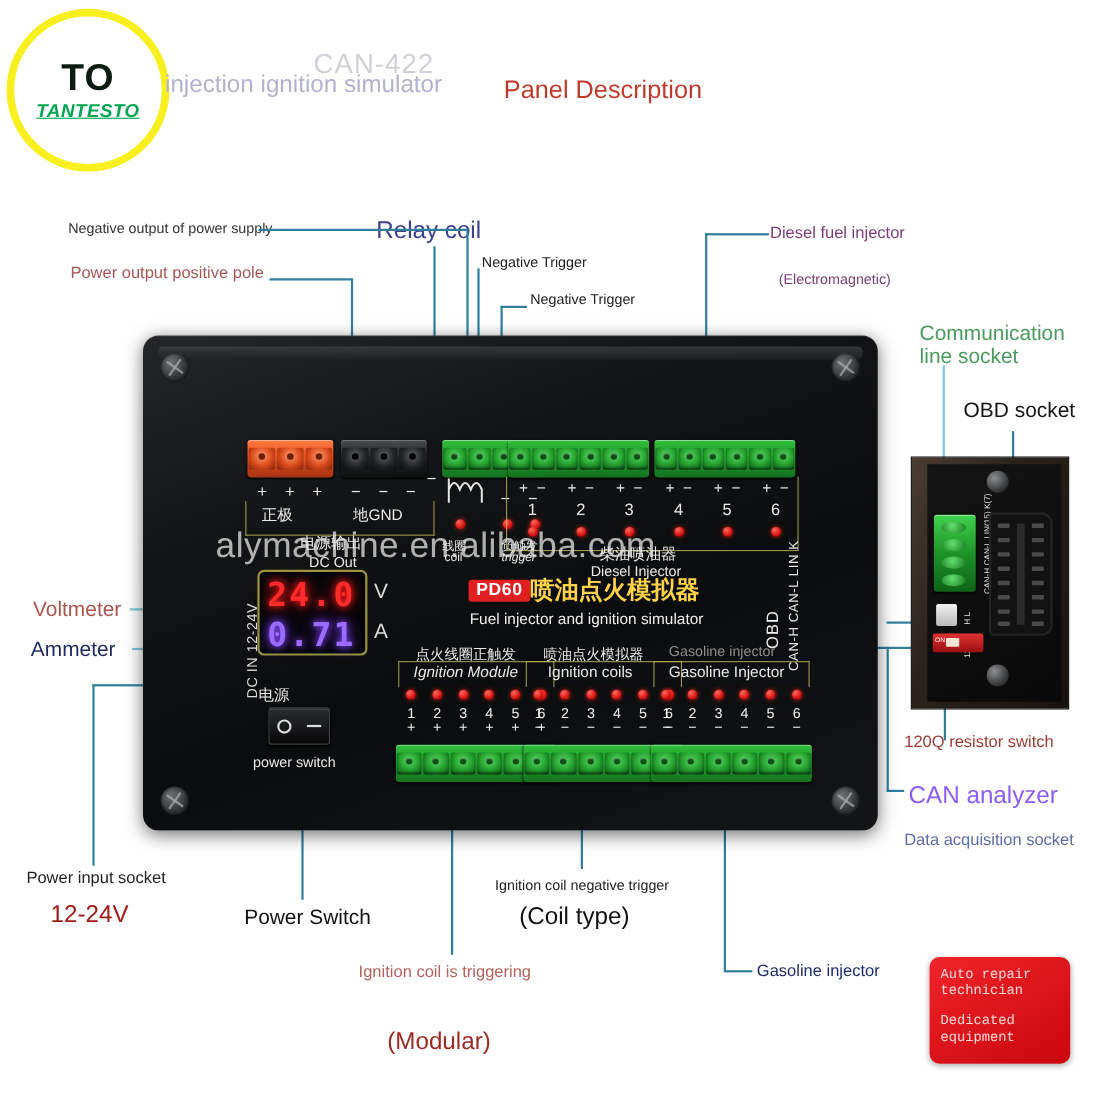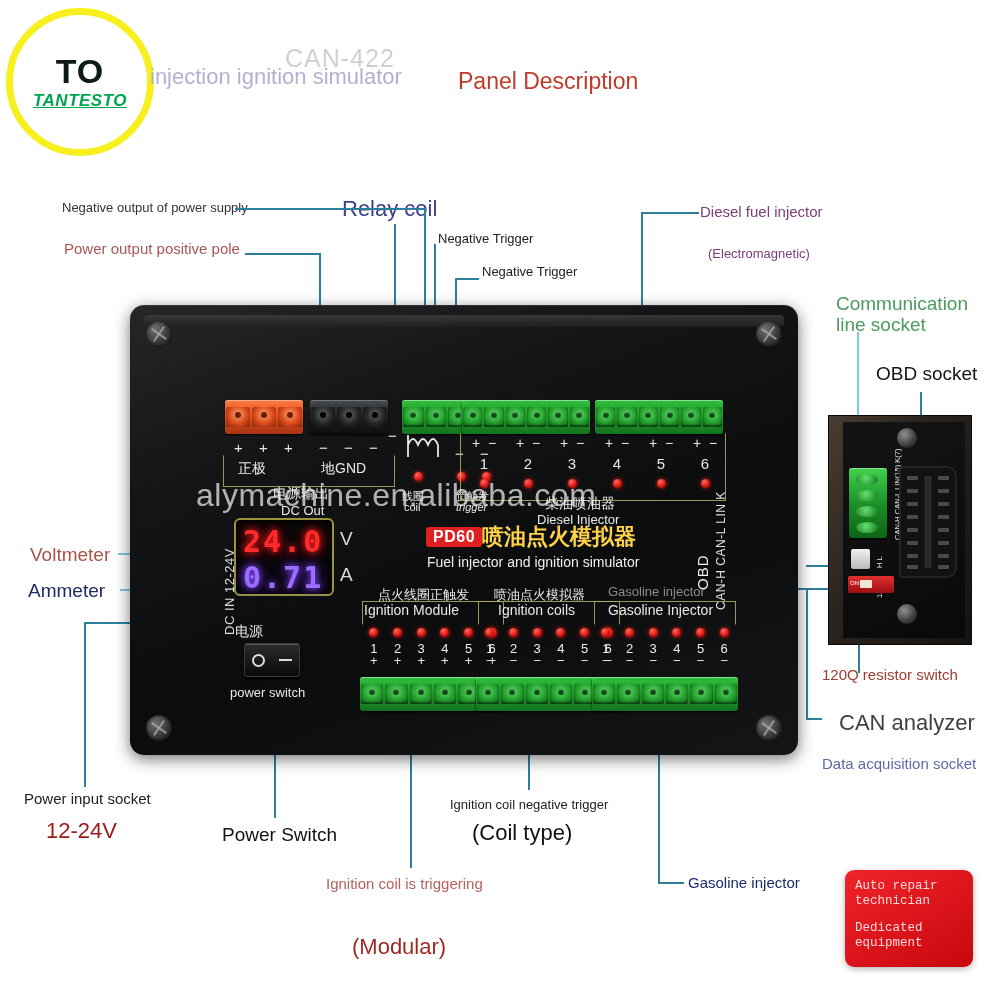--- a/index.html
+++ b/index.html
@@ -185,21 +185,21 @@
 <div class="abs lbl md" style="left:24px; top:790px; color:#222;">Power input socket</div>
 <div class="abs lbl xl" style="left:46px; top:818px; color:#a01c18;">12-24V</div>
 <div class="abs lbl lg" style="left:222px; top:824px; color:#111;">Power Switch</div>
 <div class="abs lbl md" style="left:326px; top:875px; color:#b5625c;">Ignition coil is triggering</div>
 <div class="abs lbl xl" style="left:352px; top:903px; color:#9d2a22;margin-top:31px;">(Modular)</div>
 <div class="abs lbl sm" style="left:450px; top:797px; color:#222;">Ignition coil negative trigger</div>
 <div class="abs lbl xl" style="left:472px; top:820px; color:#111;">(Coil type)</div>
 <div class="abs lbl md" style="left:688px; top:874px; color:#1b2a6b;">Gasoline injector</div>
 
 <div class="abs lbl md" style="left:822px; top:666px; color:#9d3b33;">120Q resistor switch</div>
-<div class="abs lbl xl" style="left:826px; top:710px; color:#404040;margin-left:13px;">CAN analyzer</div>
+<div class="abs lbl xl" style="left:826px; top:710px; color:#8b5cf6;">CAN analyzer</div>
 <div class="abs lbl md" style="left:822px; top:755px; color:#5d6aa8;">Data acquisition socket</div>
 
 <div class="abs ln lnh" style="left:235px; top:208px; width:190px;"></div>
 <div class="abs ln lnv" style="left:424px; top:208px; height:197px;"></div>
 
 <div class="abs ln lnh" style="left:245px; top:253px; width:75px;"></div>
 <div class="abs ln lnv" style="left:319px; top:253px; height:152px;"></div>
 
 <div class="abs ln lnv" style="left:394px; top:224px; height:181px;"></div>
 
@@ -364,21 +364,21 @@
   <div class="abs" style="left:297px; top:249px; color:#efefef; font-size:14px;">Fuel injector and ignition simulator</div>
 
   <div class="cn" style="left:105px; top:318px;">电源</div>
   <div id="psw" style="left:114px; top:338px;">
     <span class="o"></span>
     <span class="i"></span>
   </div>
   <div class="en" style="left:100px; top:380px;">power switch</div>
 
   <div class="cn" style="left:248px; top:281px; font-size:13px;">点火线圈正触发</div>
-  <div class="en" style="left:234px; top:297px; font-size:14px;">Ignition Module</div>
+  <div class="en" style="left:246px; top:297px; font-size:14px;font-style:italic;">Ignition Module</div>
   <div class="brk-t" style="left:232px; top:296px; width:142px; height:24px;"></div>
   <div class="abs" style="left:232px; top:318px; width:142px; display:flex;">
     <div style="flex:1;text-align:center;"><div class="led" style="position:relative;display:inline-block;"></div><div style="color:#eee;font-size:13px;">1</div><div style="color:#eee;font-size:13px;margin-top:-3px;">+</div></div>
     <div style="flex:1;text-align:center;"><div class="led" style="position:relative;display:inline-block;"></div><div style="color:#eee;font-size:13px;">2</div><div style="color:#eee;font-size:13px;margin-top:-3px;">+</div></div>
     <div style="flex:1;text-align:center;"><div class="led" style="position:relative;display:inline-block;"></div><div style="color:#eee;font-size:13px;">3</div><div style="color:#eee;font-size:13px;margin-top:-3px;">+</div></div>
     <div style="flex:1;text-align:center;"><div class="led" style="position:relative;display:inline-block;"></div><div style="color:#eee;font-size:13px;">4</div><div style="color:#eee;font-size:13px;margin-top:-3px;">+</div></div>
     <div style="flex:1;text-align:center;"><div class="led" style="position:relative;display:inline-block;"></div><div style="color:#eee;font-size:13px;">5</div><div style="color:#eee;font-size:13px;margin-top:-3px;">+</div></div>
     <div style="flex:1;text-align:center;"><div class="led" style="position:relative;display:inline-block;"></div><div style="color:#eee;font-size:13px;">6</div><div style="color:#eee;font-size:13px;margin-top:-3px;">+</div></div>
   </div>
   <div class="tb" style="left:230px; top:372px; width:146px;">

